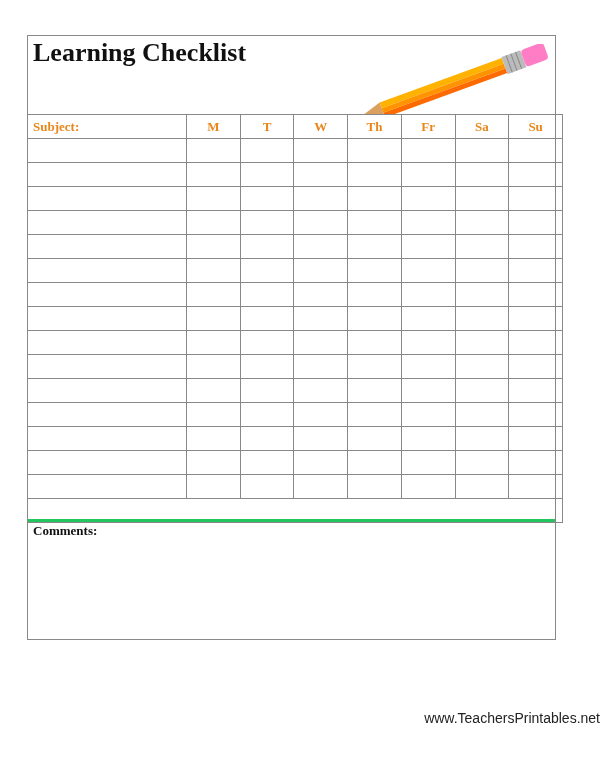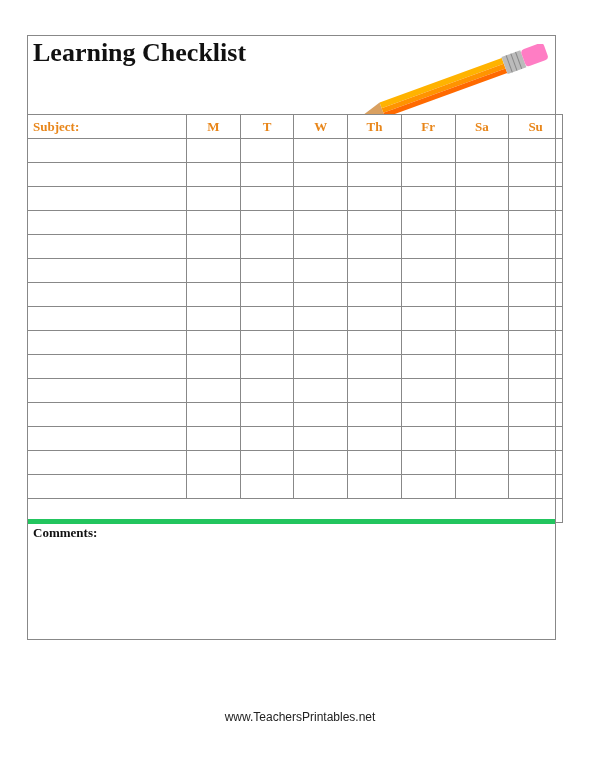--- a/index.html
+++ b/index.html
@@ -4,23 +4,23 @@
 <style>
   html,body{margin:0;padding:0;background:#fff;}
   body{width:600px;height:777px;position:relative;font-family:"Liberation Serif",serif;}
   .sheet{position:absolute;left:27px;top:35px;width:529px;height:605px;border:1px solid #888;box-sizing:border-box;}
   .title{position:absolute;left:5px;top:2px;font-size:26px;font-weight:bold;color:#111;}
   .pencil{position:absolute;left:320px;top:8px;}
   table{position:absolute;left:-1px;top:78px;width:536px;border-collapse:collapse;table-layout:fixed;}
   td,th{border:1px solid #888;height:23px;padding:0;font-size:13px;}
   th{color:#e8861a;font-weight:bold;text-align:center;}
   th.subj{text-align:left;padding-left:5px;}
-  .comments{position:absolute;left:0;top:483px;width:527px;height:121px;border-top:5px solid #22c55e;}
+  .comments{position:absolute;left:0;top:483px;width:527px;height:121px;border-top:3px solid #22c55e;}
   .comments span{position:absolute;left:5px;top:1px;font-size:13px;font-weight:bold;color:#111;}
-  .footer{position:absolute;top:710px;left:0;width:600px;text-align:center;font-family:"Liberation Sans",sans-serif;font-size:12px;color:#222;}
+  .footer{position:absolute;top:710px;left:0;width:600px;text-align:right;font-family:"Liberation Sans",sans-serif;font-size:14px;color:#222;}
 </style>
 </head>
 <body>
 
 <div class="sheet">
   <div class="title">Learning Checklist</div>
   <svg class="pencil" width="210" height="70" viewBox="0 0 210 70">
     <g transform="rotate(-20 105 35)">
       <polygon points="2,40 28,32 28,48" fill="#d9a060"></polygon>
       <polygon points="2,40 9,38 9,42" fill="#111"></polygon>

